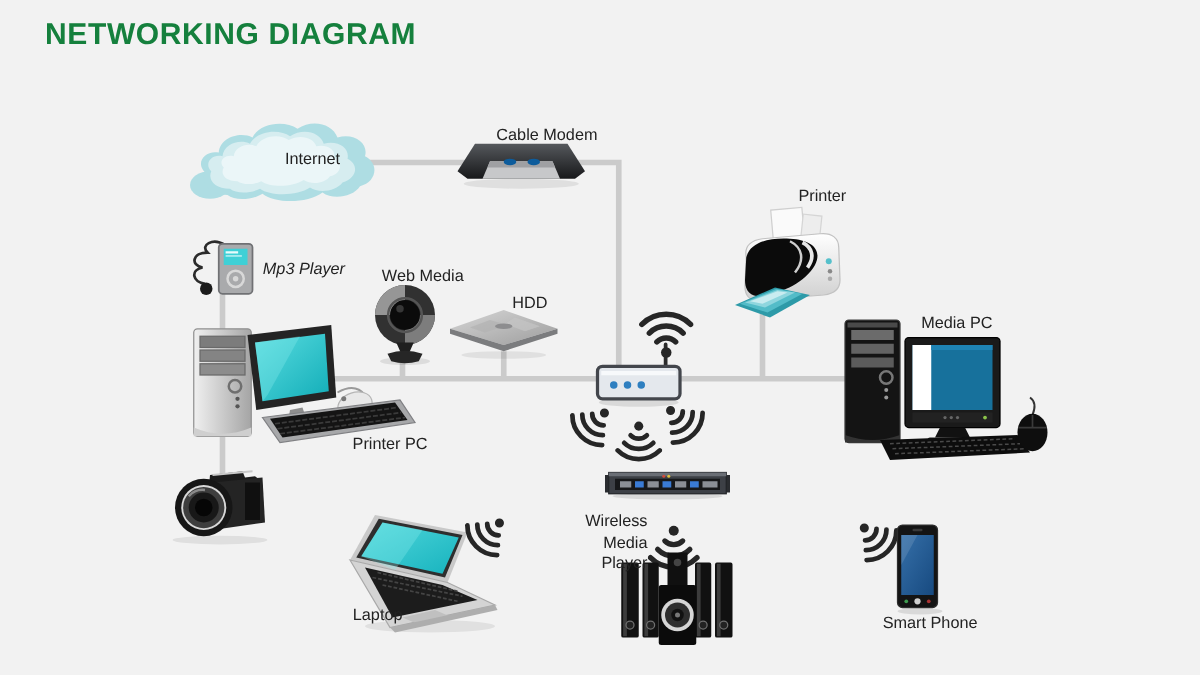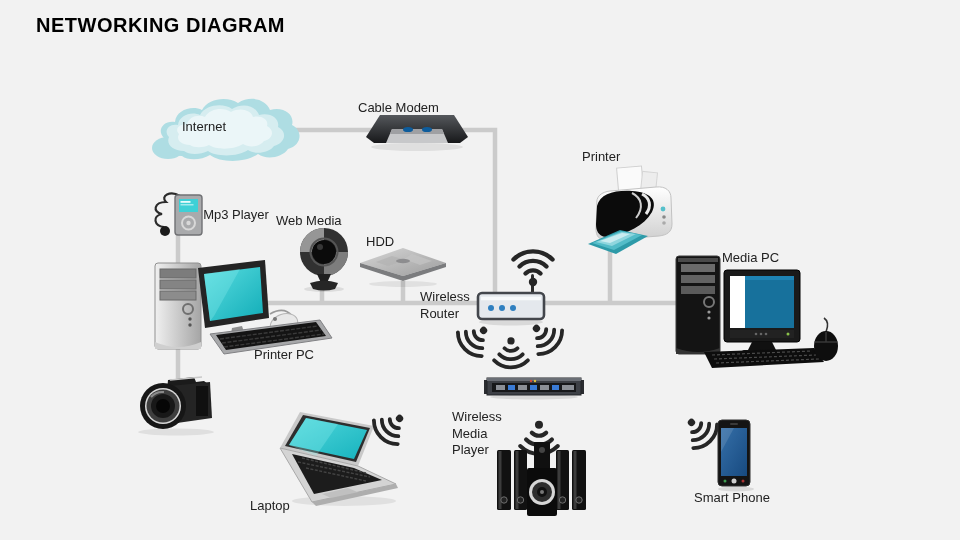--- a/index.html
+++ b/index.html
@@ -1,24 +1,24 @@
 <!DOCTYPE html>
 <html><head>
 <meta charset="utf-8">
 <style>
   html,body{margin:0;padding:0;background:#f2f2f2;}
   .slide{position:relative;width:960px;height:540px;background:#f2f2f2;overflow:hidden;
          font-family:"Liberation Sans",sans-serif;}
-  .title{position:absolute;left:36px;top:14px;font-size:20px;font-weight:bold;
-         color:#000000;letter-spacing:.5px;}
+  .title{position:absolute;left:36px;top:14px;font-size:24px;font-weight:bold;
+         color:#15803d;letter-spacing:.5px;}
   .wires{position:absolute;left:0;top:0;z-index:1;}
   .node{position:absolute;z-index:2;}
   .lbl{position:absolute;z-index:3;font-size:13px;color:#222;line-height:1.28;
-       text-align:left;}
-  .lbl.left{text-align:center;}
+       text-align:right;}
+  .lbl.left{text-align:right;font-style:italic;}
   .wifi{position:absolute;z-index:2;}
   .antenna{position:absolute;z-index:2;width:3px;background:#2b2b2b;border-radius:2px;}
 </style>
 </head>
 <body>
 
 <div class="slide">
 
   <div class="title">NETWORKING DIAGRAM</div>
 
@@ -152,21 +152,20 @@
   <div class="node" style="left:476px;top:288px">
     <svg width="70" height="38" viewBox="0 0 70 38">
       <ellipse cx="35" cy="34" rx="32" ry="3.4" fill="#000" opacity="0.1"></ellipse>
       <rect x="2" y="5" width="66" height="26" rx="4" fill="#e4e8ed" stroke="#43464c" stroke-width="2.6"></rect>
       <path d="M5,10.5 h60" stroke="#f7f9fb" stroke-width="3.5"></path>
       <circle cx="15" cy="20" r="3" fill="#2e7fc0"></circle>
       <circle cx="26" cy="20" r="3" fill="#2e7fc0"></circle>
       <circle cx="37" cy="20" r="3" fill="#2e7fc0"></circle>
     </svg>
   </div>
-  <div class="lbl" style="left:420px;top:289px;width:64px">Wireless Router</div>
 
   <svg class="wifi" style="left:456px;top:320px;transform:rotate(225deg)" width="38" height="38">
       <use href="#wifi"></use>
     </svg>
   <svg class="wifi" style="left:492px;top:334px;transform:rotate(180deg)" width="38" height="38">
       <use href="#wifi"></use>
     </svg>
   <svg class="wifi" style="left:526px;top:318px;transform:rotate(135deg)" width="38" height="38">
       <use href="#wifi"></use>
     </svg>
@@ -276,21 +275,21 @@
       <path d="M24,48 L88,63" stroke="#444" stroke-width="1.4" stroke-dasharray="3 1.5" fill="none"></path>
       <path d="M20,52 L92,67" stroke="#444" stroke-width="1.4" stroke-dasharray="3 1.5" fill="none"></path>
       <path d="M28,58 L88,71" stroke="#444" stroke-width="1.4" stroke-dasharray="3 1.5" fill="none"></path>
       <path d="M44,84 L70,78 L84,84 L58,90 Z" fill="#c0c0c0"></path>
       <path d="M34,92 L118,74 L120,78 L38,96 Z" fill="#aeaeae"></path>
     </svg>
   </div>
   <svg class="wifi" style="left:372px;top:408px;transform:rotate(225deg)" width="38" height="38">
       <use href="#wifi"></use>
     </svg>
-  <div class="lbl" style="left:250px;top:498px;width:72px">Laptop</div>
+  <div class="lbl" style="left:250px;top:484px;width:72px">Laptop</div>
 
   <div class="node" style="left:484px;top:374px">
     <svg width="100" height="26" viewBox="0 0 100 26">
       <ellipse cx="50" cy="23" rx="44" ry="2.5" fill="#000" opacity="0.1"></ellipse>
       <rect x="0" y="6" width="4" height="14" fill="#2a2c30"></rect>
       <rect x="96" y="6" width="4" height="14" fill="#2a2c30"></rect>
       <rect x="3" y="4" width="94" height="17" fill="#3d4046" stroke="#232528"></rect>
       <rect x="3" y="4" width="94" height="3" fill="#6a6e75"></rect>
       <rect x="8" y="9" width="84" height="9" fill="#17181a"></rect>
       <rect x="12" y="11" width="9" height="5" fill="#8b8f96"></rect>

